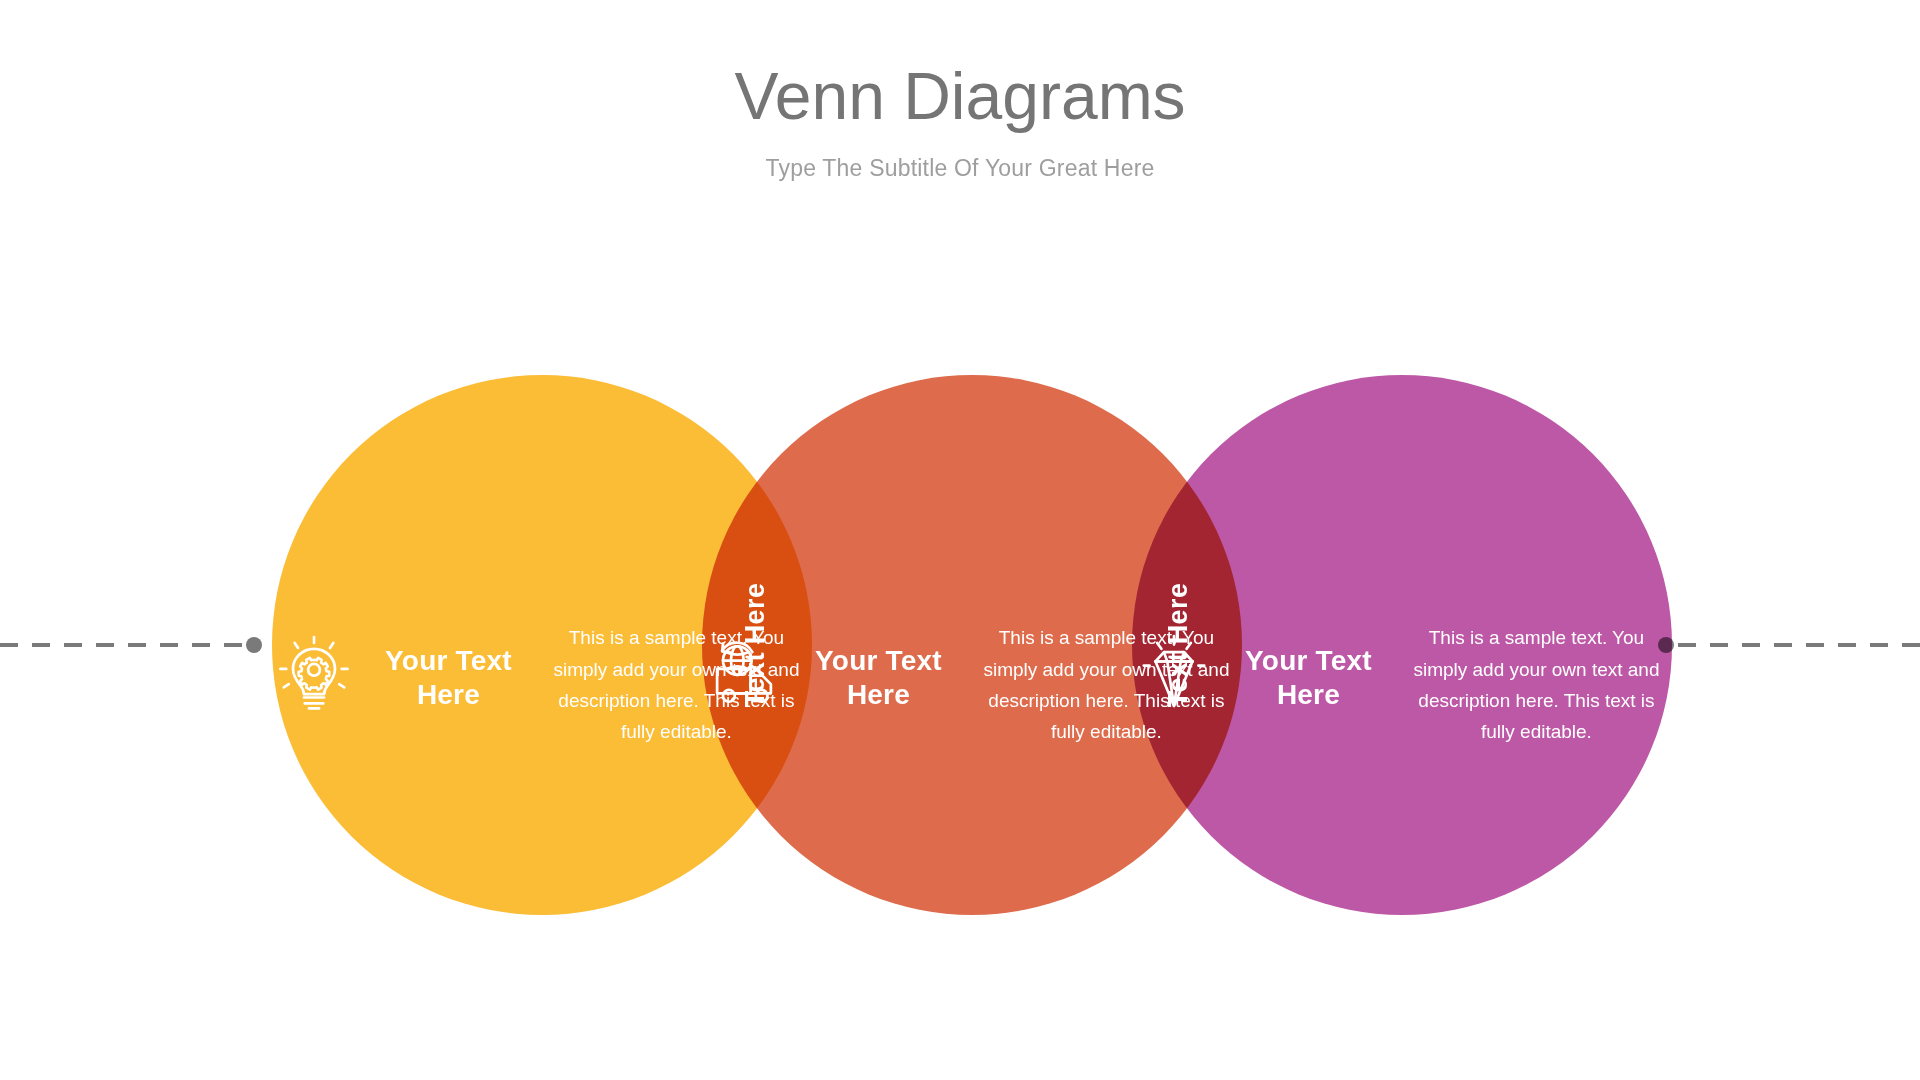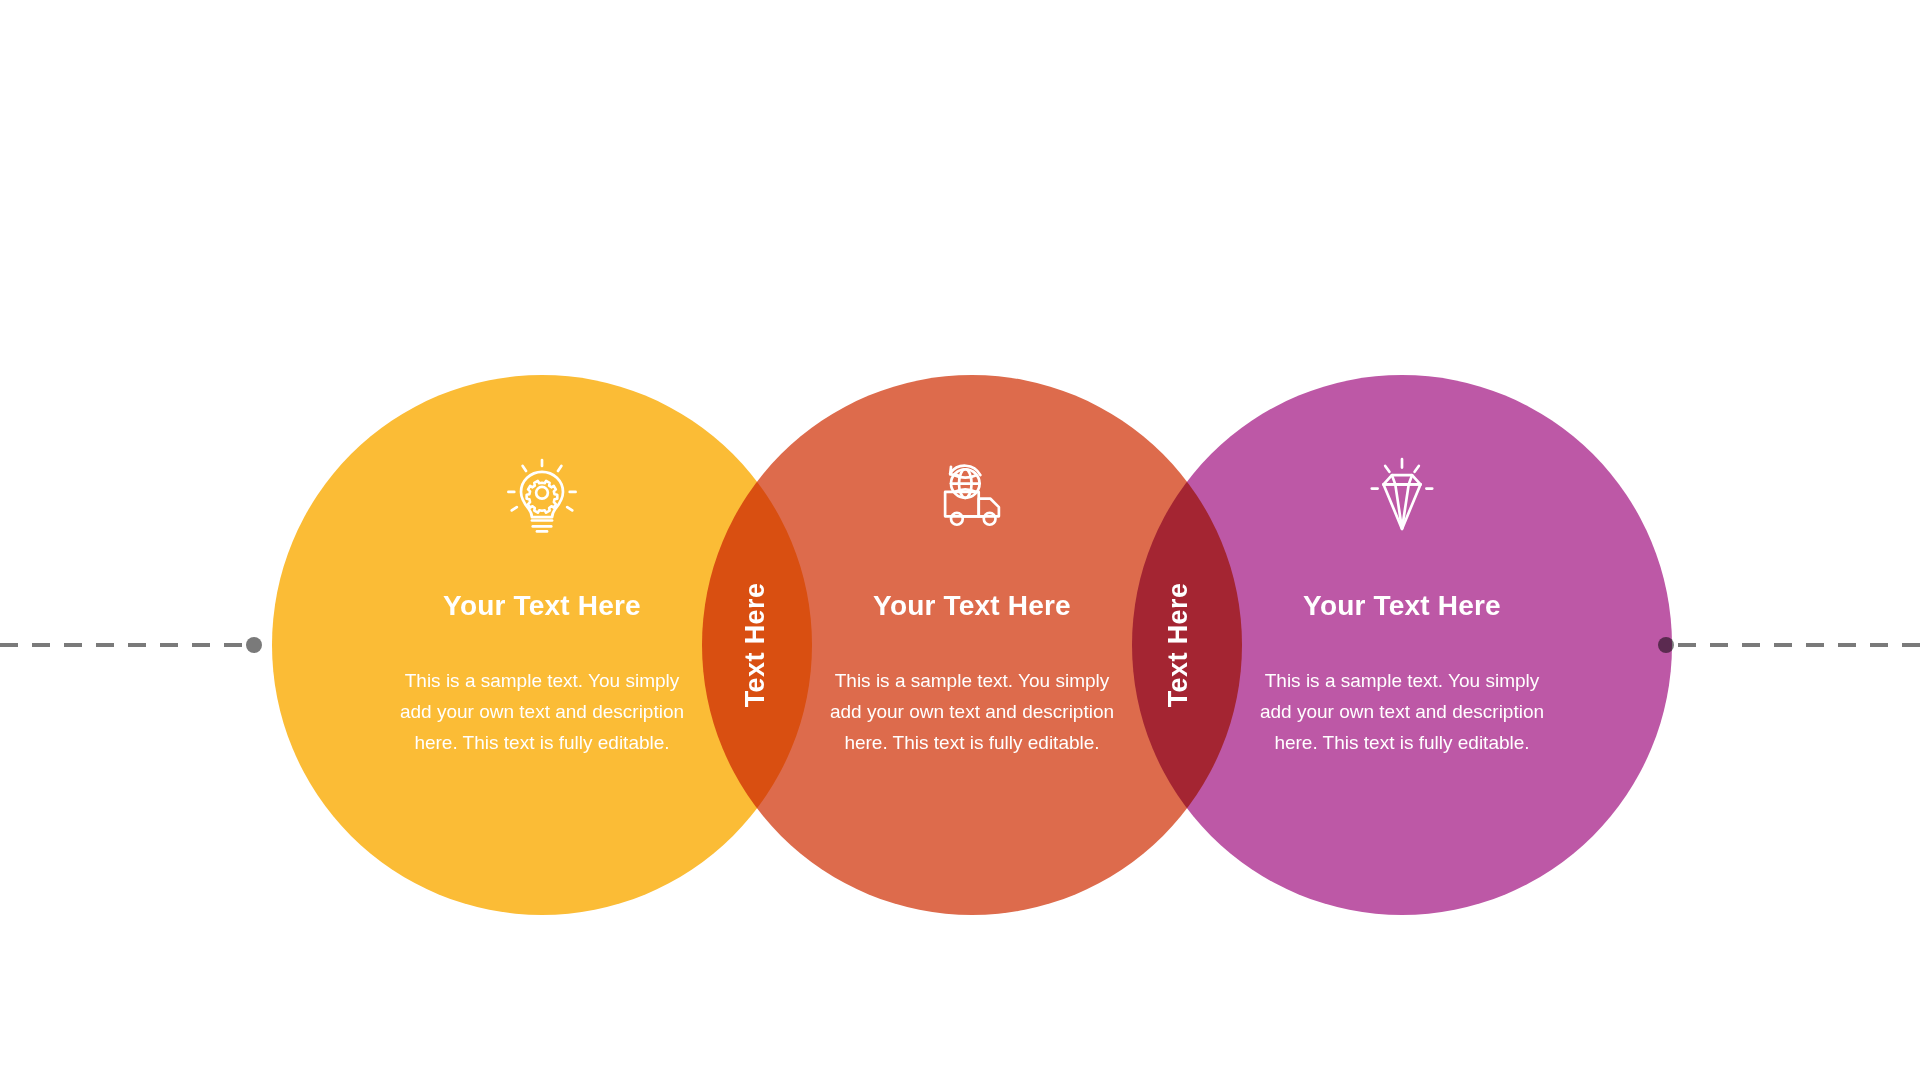--- a/index.html
+++ b/index.html
@@ -91,28 +91,27 @@
   .circle-b { left: 702px;  background: #DD6B4C; }
   .circle-c { left: 1132px; background: #BD58A6; }
 
   
   .circle-content {
     position: absolute;
     top: 375px;
     width: 540px;
     height: 540px;
     display: flex;
-    flex-direction: column;
+    flex-direction: row;
     align-items: center;
     justify-content: flex-start;
     padding-top: 80px;
     box-sizing: border-box;
     color: #ffffff;
     text-align: center;
-    gap: 28px;
   }
   .content-a { left: 272px; }
   .content-b { left: 702px; }
   .content-c { left: 1132px; }
 
   .circle-icon {
     width: 84px;
     height: 84px;
     display: block;
     margin-bottom: 22px;
@@ -152,20 +151,22 @@
   }
   .overlap-2 {
     left: 1178px;
     transform: translate(-50%, -50%) rotate(-90deg);
   }
 </style>
 </head>
 <body>
 
 <div class="header">
+  <h1 class="page-title">Venn Diagrams</h1>
+  <p class="page-subtitle">Type The Subtitle Of Your Great Here</p>
 </div>
 
 <div class="connector connector-left">
   <div class="dash-line"></div>
   <div class="dash-dot"></div>
 </div>
 
 <div class="connector connector-right">
   <div class="dash-dot"></div>
   <div class="dash-line"></div>

